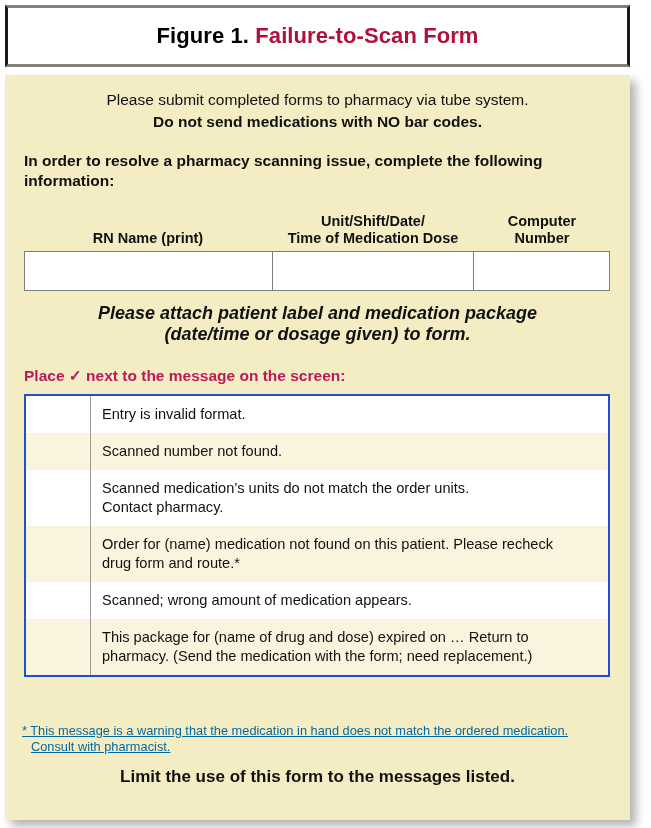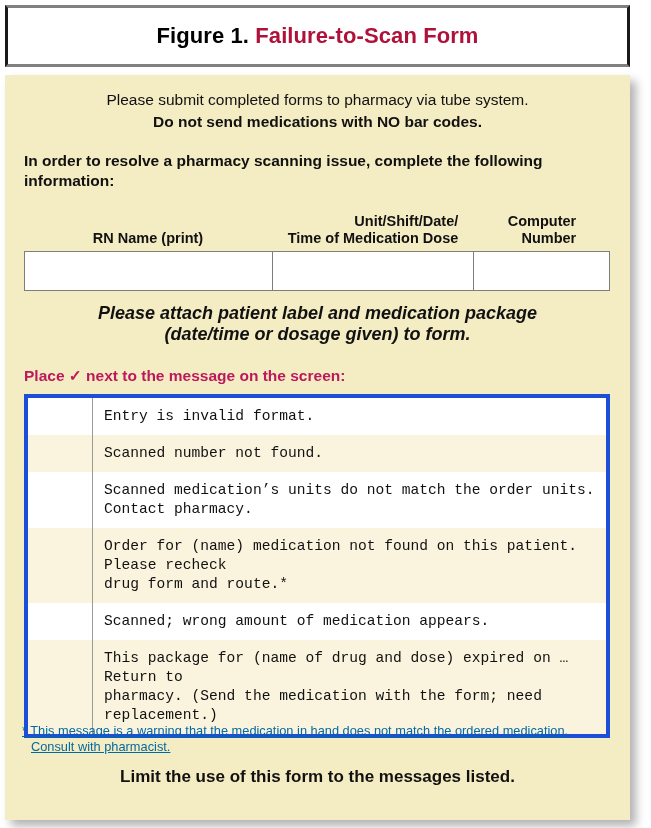--- a/index.html
+++ b/index.html
@@ -88,21 +88,21 @@
     top: 125px;
     width: 586px;
     height: 48px;
     display: flex;
   }
   .info-head {
     box-sizing: border-box;
     display: flex;
     align-items: flex-end;
     justify-content: center;
-    text-align: right;
+    text-align: center;
     font-size: 14.5px;
     font-weight: bold;
     color: #111111;
     line-height: 17px;
     padding-bottom: 1px;
   }
   .info-head.c1 { width: 248px; }
   .info-head.c2 { width: 202px; }
   .info-head.c3 { width: 136px; }
 
@@ -149,22 +149,21 @@
     color: #be185d;
   }
 
   
   #messages-table {
     position: absolute;
     left: 19px;
     top: 319px;
     width: 586px;
     box-sizing: border-box;
-    border: 4px solid #1d4ed8;
-    font-family: Liberation Mono, monospace;
+    border: 2px solid #1d4ed8;
   }
   .msg-row {
     display: flex;
     box-sizing: border-box;
   }
   .msg-row.odd  { background: #ffffff; }
   .msg-row.even { background: #faf3dd; }
   .msg-check {
     width: 65px;
     flex: 0 0 65px;

